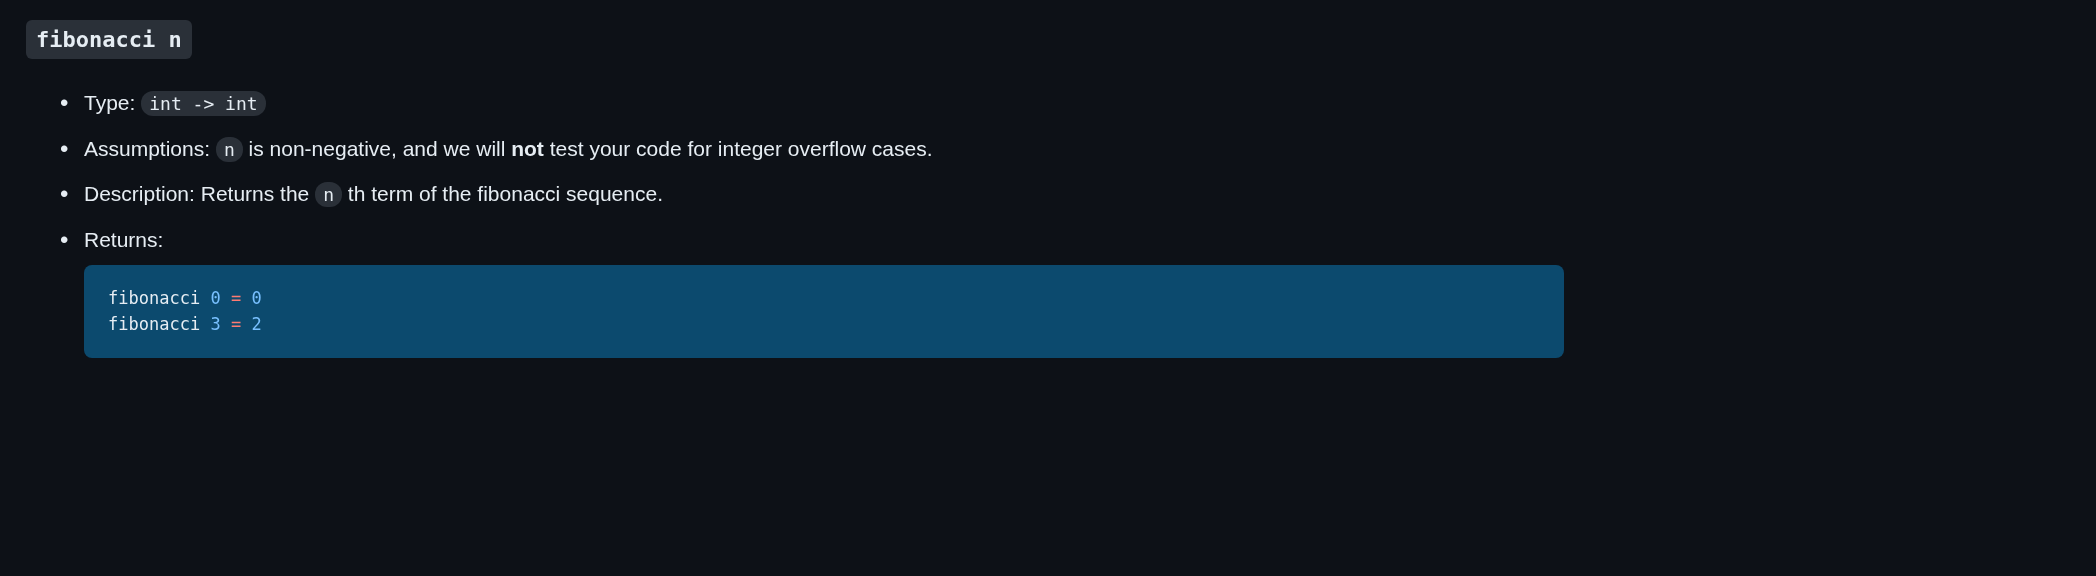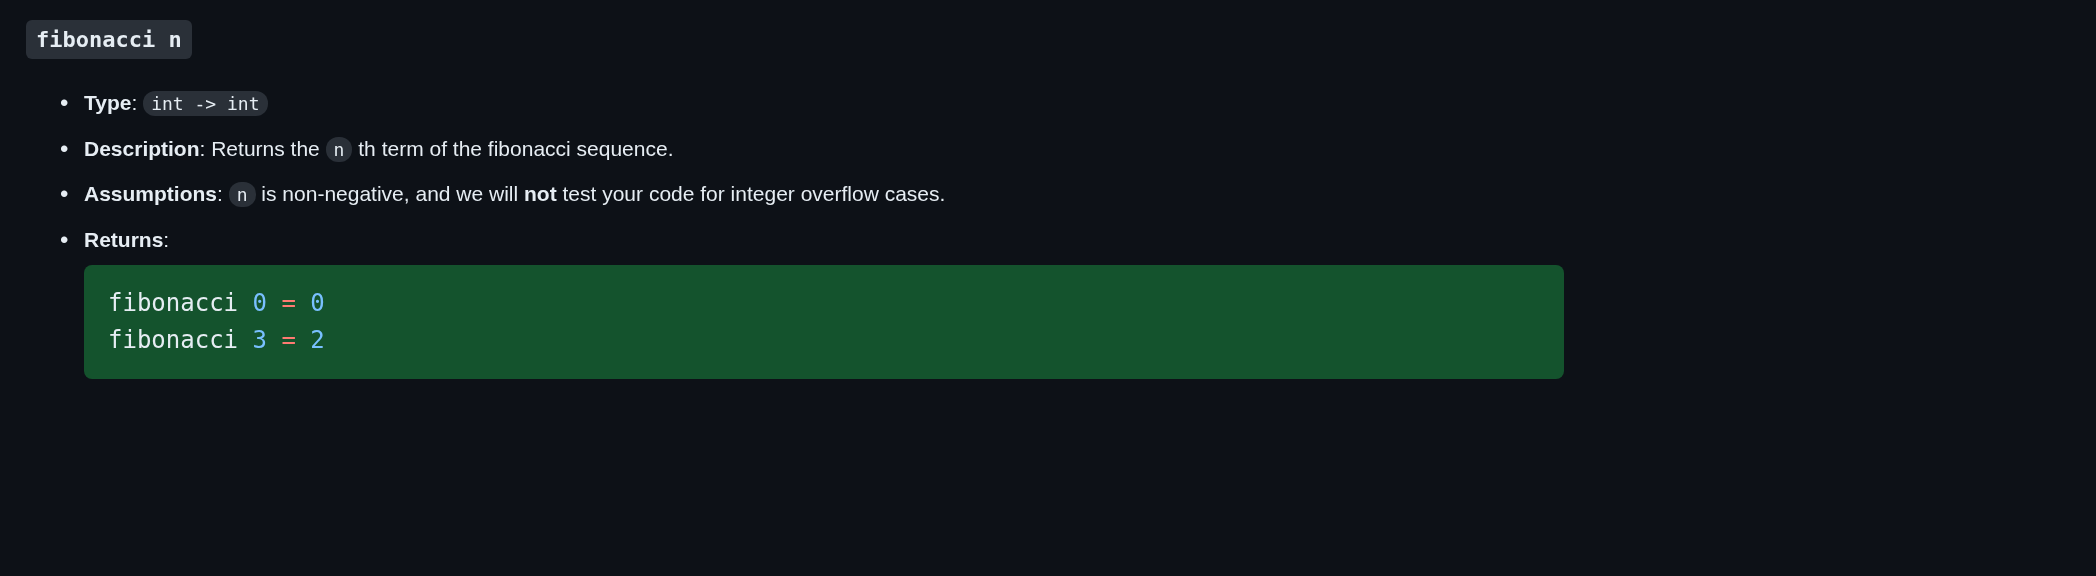--- a/index.html
+++ b/index.html
@@ -41,37 +41,37 @@
   li::before {
     content: "•";
     position: absolute;
     left: 0;
     top: 0;
     color: #e6edf3;
     font-size: 24px;
     line-height: 1.3;
   }
   .label-strong {
-    font-weight: 700;
+    font-weight: 400;
   }
   .inline-code {
     background-color: #2a3038;
     border-radius: 12px;
     padding: 2px 8px;
     font-family: ui-monospace, SFMono-Regular, "SF Mono", Menlo, Consolas, monospace;
     font-size: 18px;
     color: #e6edf3;
   }
   .code-block {
-    background-color: #14532d;
+    background-color: #0c4a6e;
     border-radius: 8px;
     padding: 20px 24px;
     margin-top: 10px;
     font-family: ui-monospace, SFMono-Regular, "SF Mono", Menlo, Consolas, monospace;
-    font-size: 24px;
+    font-size: 17px;
     line-height: 1.55;
     width: 1480px;
   }
   .fn-name {
     color: #e6edf3;
   }
   .num {
     color: #79c0ff;
   }
   .op {
@@ -87,25 +87,25 @@
 
 
 <div class="signature-block">fibonacci n</div>
 
 <ul>
   <li>
     <span class="label-strong">Type</span><span>: </span><span class="inline-code">int -&gt; int</span>
   </li>
 
   <li>
-    <span class="label-strong">Description</span><span>: </span><span>Returns the </span><span class="inline-code">n</span><span> th term of the fibonacci sequence.</span>
+    <span class="label-strong">Assumptions</span><span>: </span><span class="inline-code">n</span><span> is non-negative, and we will </span><span class="strong-text">not</span><span> test your code for integer overflow cases.</span>
   </li>
 
   <li>
-    <span class="label-strong">Assumptions</span><span>: </span><span class="inline-code">n</span><span> is non-negative, and we will </span><span class="strong-text">not</span><span> test your code for integer overflow cases.</span>
+    <span class="label-strong">Description</span><span>: </span><span>Returns the </span><span class="inline-code">n</span><span> th term of the fibonacci sequence.</span>
   </li>
 
   <li>
     <span class="label-strong">Returns</span><span>:</span>
     <div class="code-block">
       <div>
         <span class="fn-name">fibonacci</span> <span class="num">0</span> <span class="op">=</span> <span class="num">0</span>
       </div>
       <div>
         <span class="fn-name">fibonacci</span> <span class="num">3</span> <span class="op">=</span> <span class="num">2</span>

